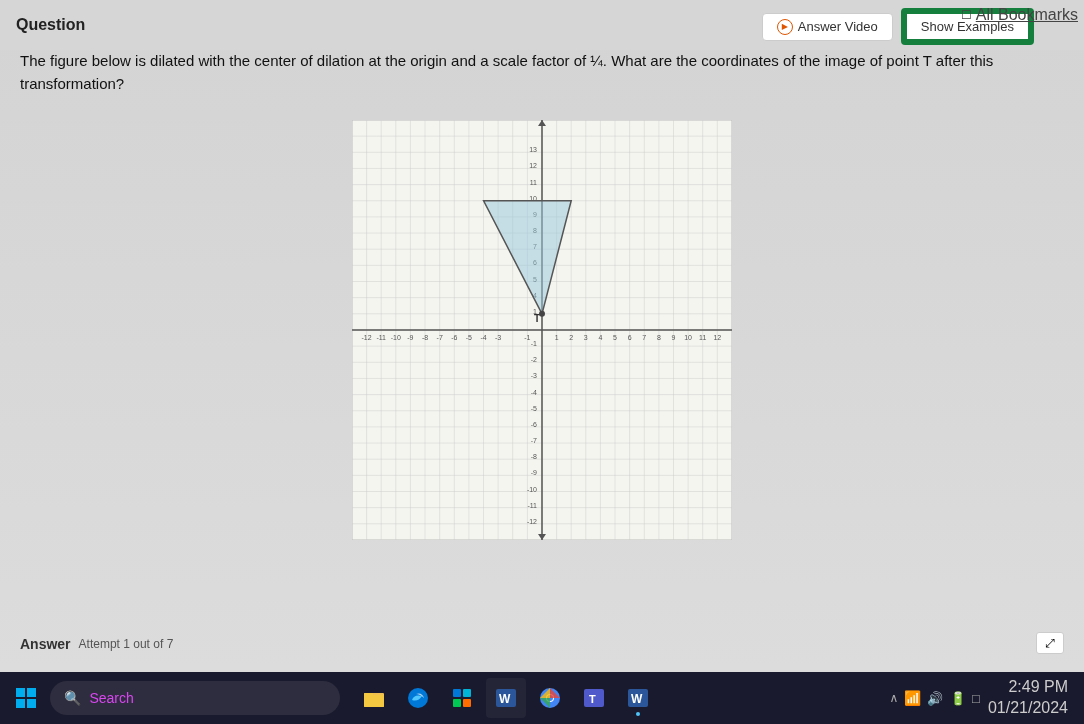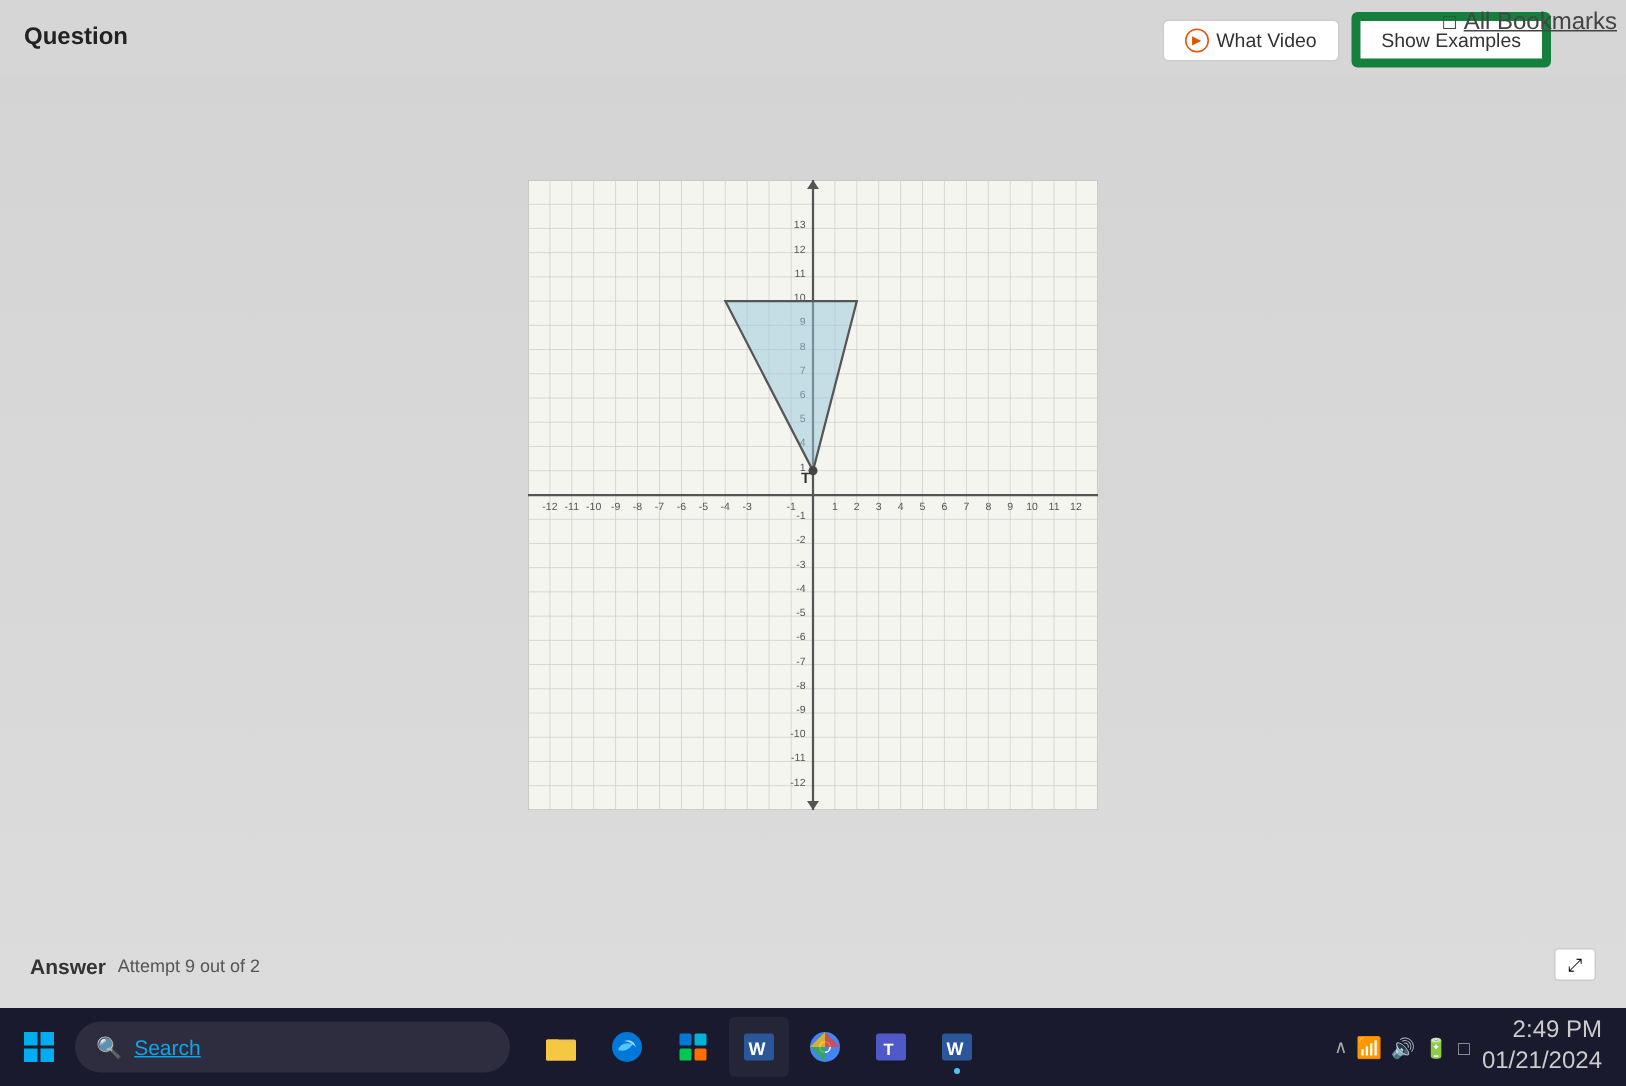--- a/index.html
+++ b/index.html
@@ -193,23 +193,22 @@
       height: 34px;
       width: 290px;
       display: flex;
       align-items: center;
       padding: 0 14px;
       gap: 8px;
       cursor: text;
     }
 
     .search-bar-text {
-      color: #0ea5e9;
+      color: #d946ef;
       font-size: 14px;
-      text-decoration: underline;
     }
 
     .taskbar-apps {
       display: flex;
       align-items: center;
       gap: 4px;
       margin-left: 8px;
     }
 
     .taskbar-app {
@@ -274,33 +273,36 @@
   <div class="content-bg"></div>
 
   <div class="top-bar">
     <div class="top-bar-left">
       <span class="question-label">Question</span>
     </div>
 
     <div class="top-bar-right" style="position:absolute; top:8px; right:50px; display:flex; align-items:center; gap:8px;">
       <button class="btn-watch-video">
         <span class="circle-play">▶</span>
-        <span>What Video</span>
+        <span>Answer Video</span>
       </button>
       <button class="btn-show-examples">
         <span>Show Examples</span>
       </button>
     </div>
 
     <div class="all-bookmarks" style="position:absolute; top:6px; right:6px;">
       <span style="font-size:12px;">☐</span>
       <span style="font-size:16px;text-decoration:underline;">All Bookmarks</span>
     </div>
   </div>
 
+  <div class="question-text">
+    <span>The figure below is dilated with the center of dilation at the origin and a scale factor of ¼. What are the coordinates of the image of point T after this transformation?</span>
+  </div>
 
   <div class="graph-container">
     <svg class="graph-canvas" viewBox="0 0 380 420" xmlns="http://www.w3.org/2000/svg">
 
       <rect x="0" y="0" width="380" height="420" fill="#f5f5f0" stroke="#bbb" stroke-width="1"></rect>
 
       <g stroke="#ccc" stroke-width="0.5">
 
         <line x1="14.6" y1="0" x2="14.6" y2="420"></line>
         <line x1="29.2" y1="0" x2="29.2" y2="420"></line>
@@ -424,21 +426,21 @@
 
       <text x="182" y="202" font-size="10" fill="#333" font-weight="bold">T</text>
 
       <circle cx="190" cy="193.85" r="3" fill="#444"></circle>
 
     </svg>
   </div>
 
   <div class="answer-section">
     <span class="answer-label">Answer</span>
-    <span class="attempt-label">Attempt 9 out of 2</span>
+    <span class="attempt-label">Attempt 1 out of 7</span>
   </div>
 
   <div class="expand-btn">
     <span>⤢</span>
   </div>
 </div>
 
 <div class="taskbar">
 
   <div class="taskbar-start">

